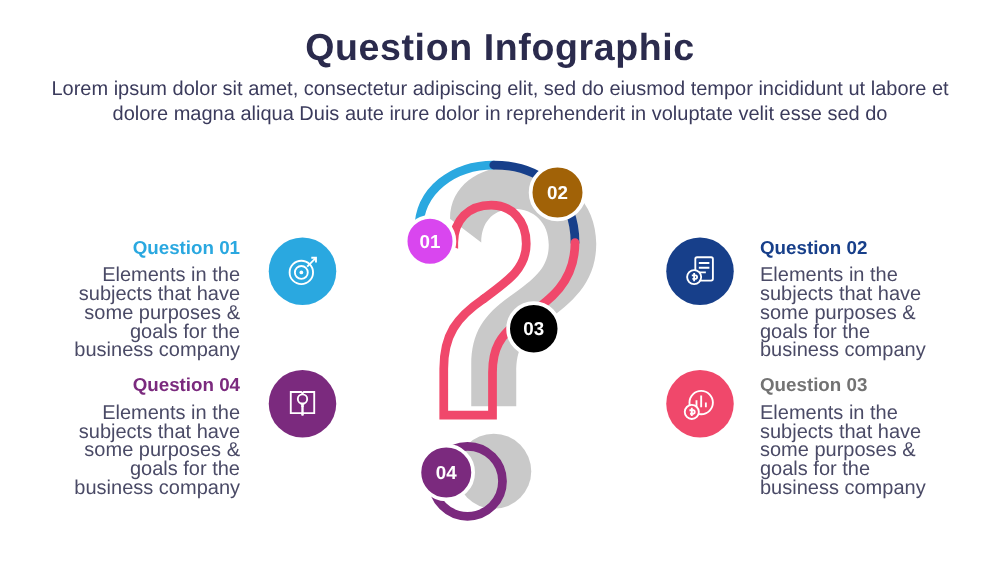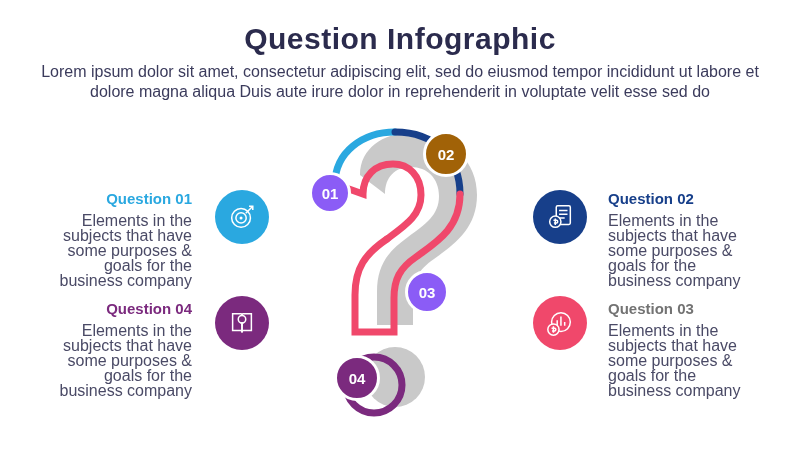--- a/index.html
+++ b/index.html
@@ -61,23 +61,23 @@
     border-radius: 50%;
     color: #ffffff;
     font-size: 15px;
     font-weight: bold;
     display: flex;
     align-items: center;
     justify-content: center;
     box-sizing: border-box;
     border: 3px solid #ffffff;
   }
-  .badge-01 { left: 309px; top: 172px; width: 42px; height: 42px; background: #8b5cf6; }
+  .badge-01 { left: 323px; top: 172px; width: 42px; height: 42px; background: #d946ef; }
   .badge-02 { left: 423px; top: 131px; width: 46px; height: 46px; background: #a16207; }
-  .badge-03 { left: 405px; top: 270px; width: 44px; height: 44px; background: #8b5cf6; }
+  .badge-03 { left: 405px; top: 241px; width: 44px; height: 44px; background: #000000; }
   .badge-04 { left: 334px; top: 355px; width: 46px; height: 46px; background: #7b2a7e; }
 
   
   .icon-circle {
     position: absolute;
     border-radius: 50%;
     width: 54px;
     height: 54px;
     display: flex;
     align-items: center;

